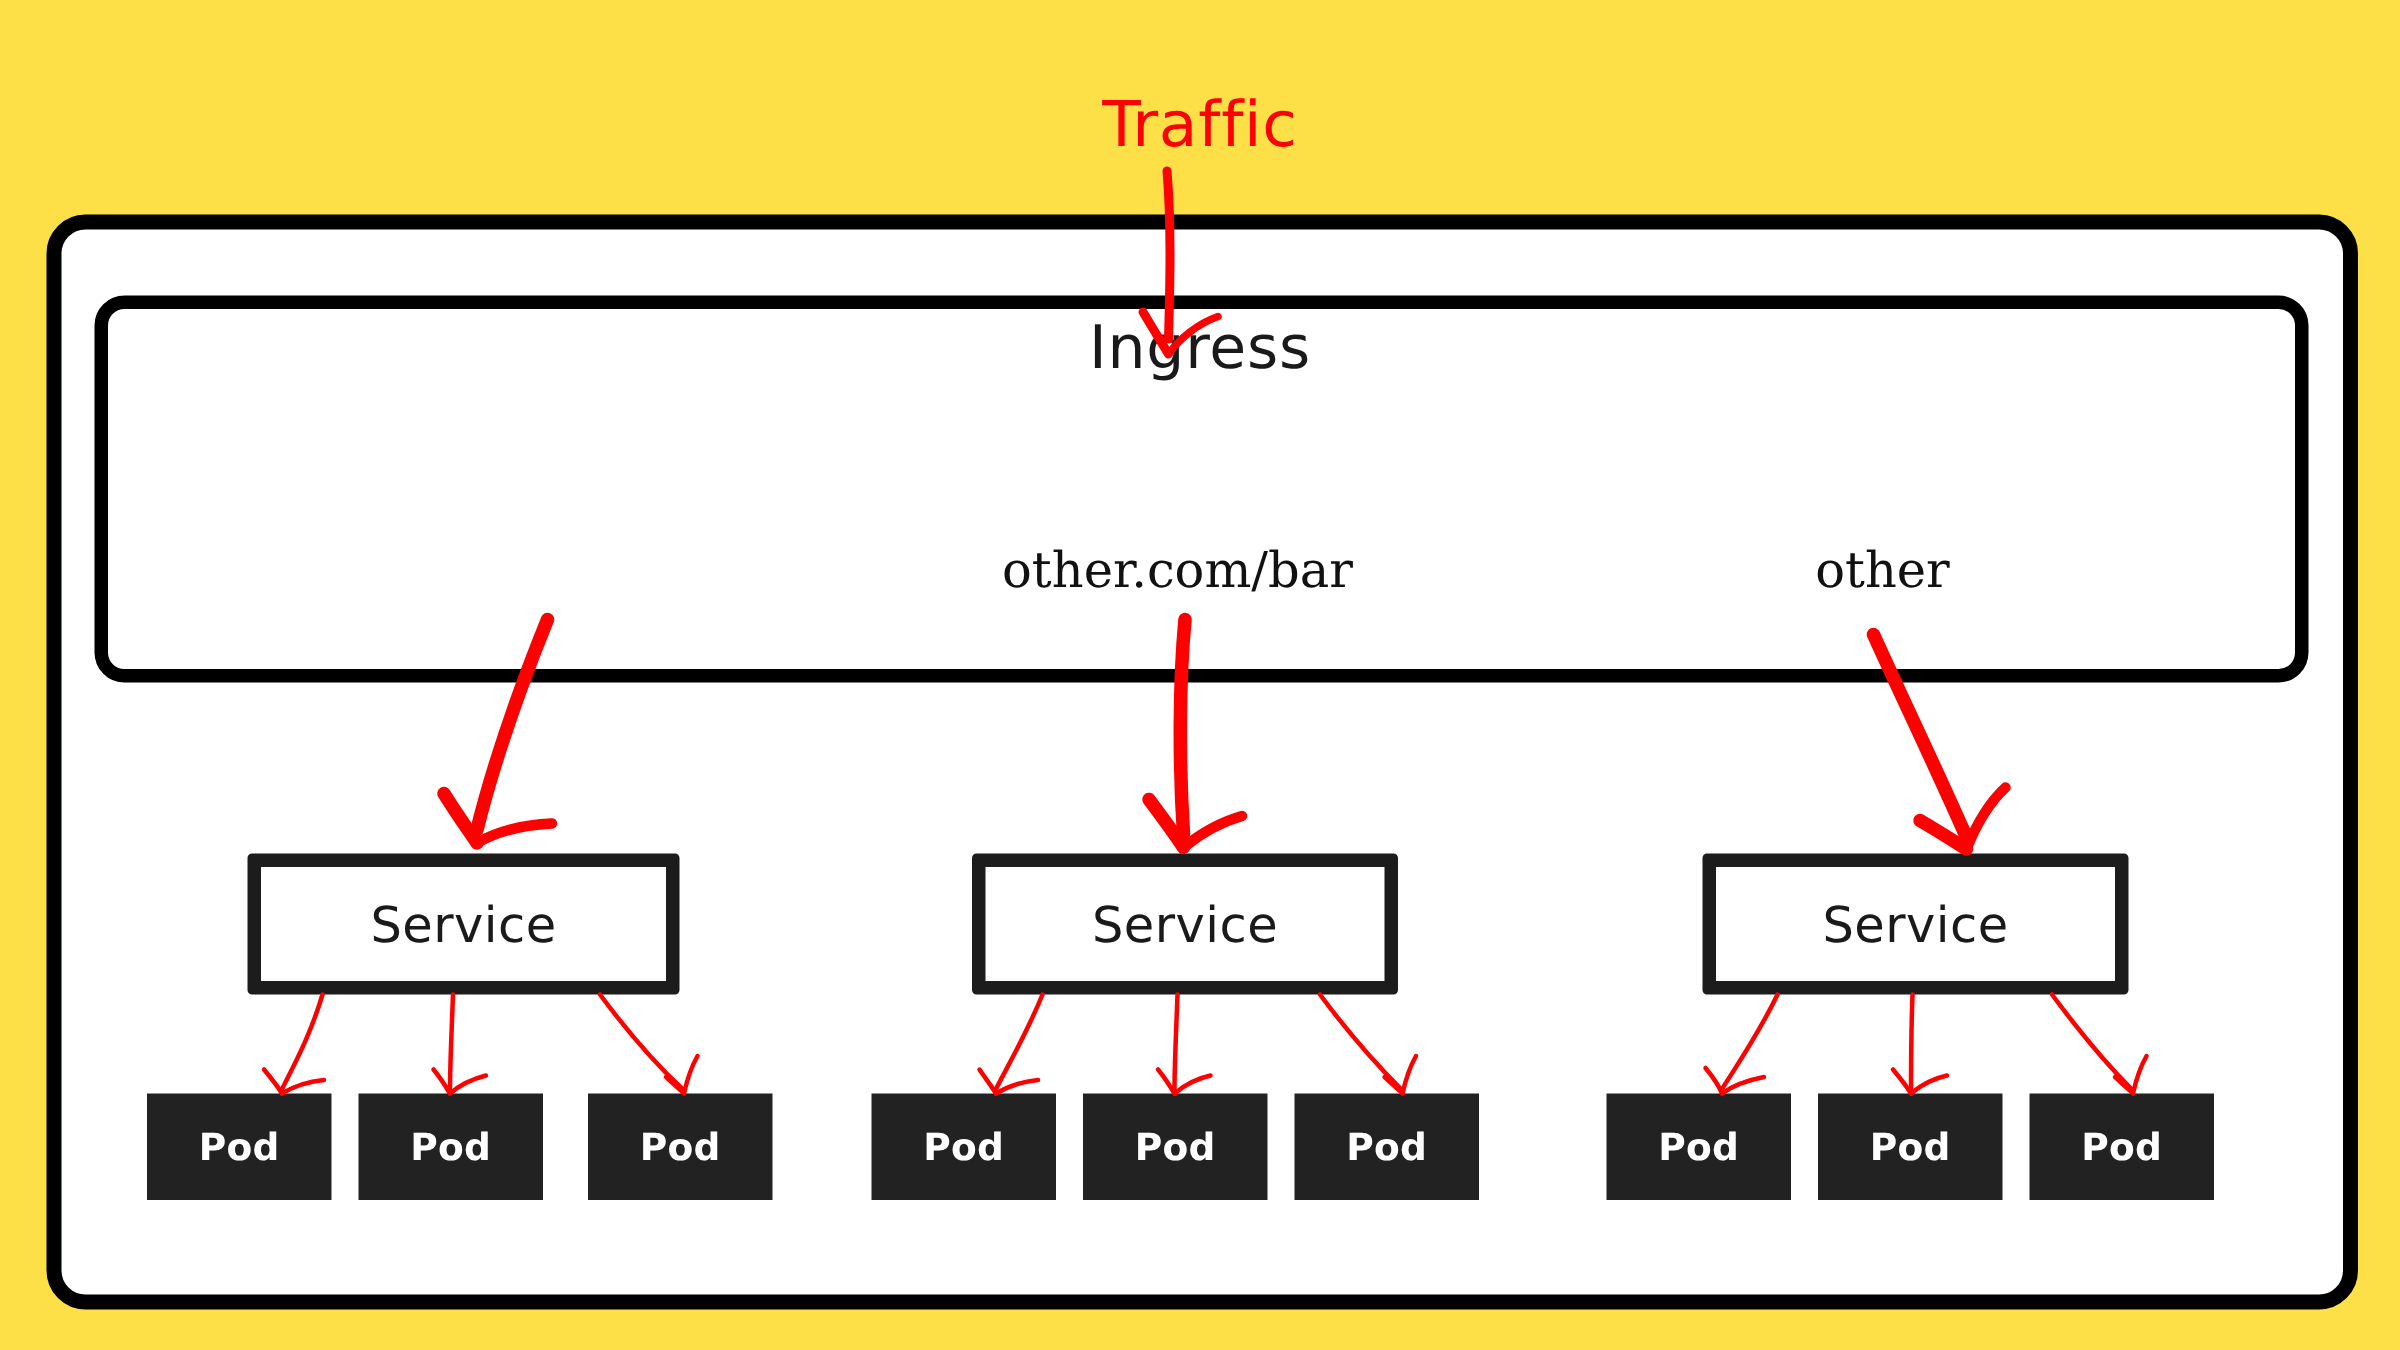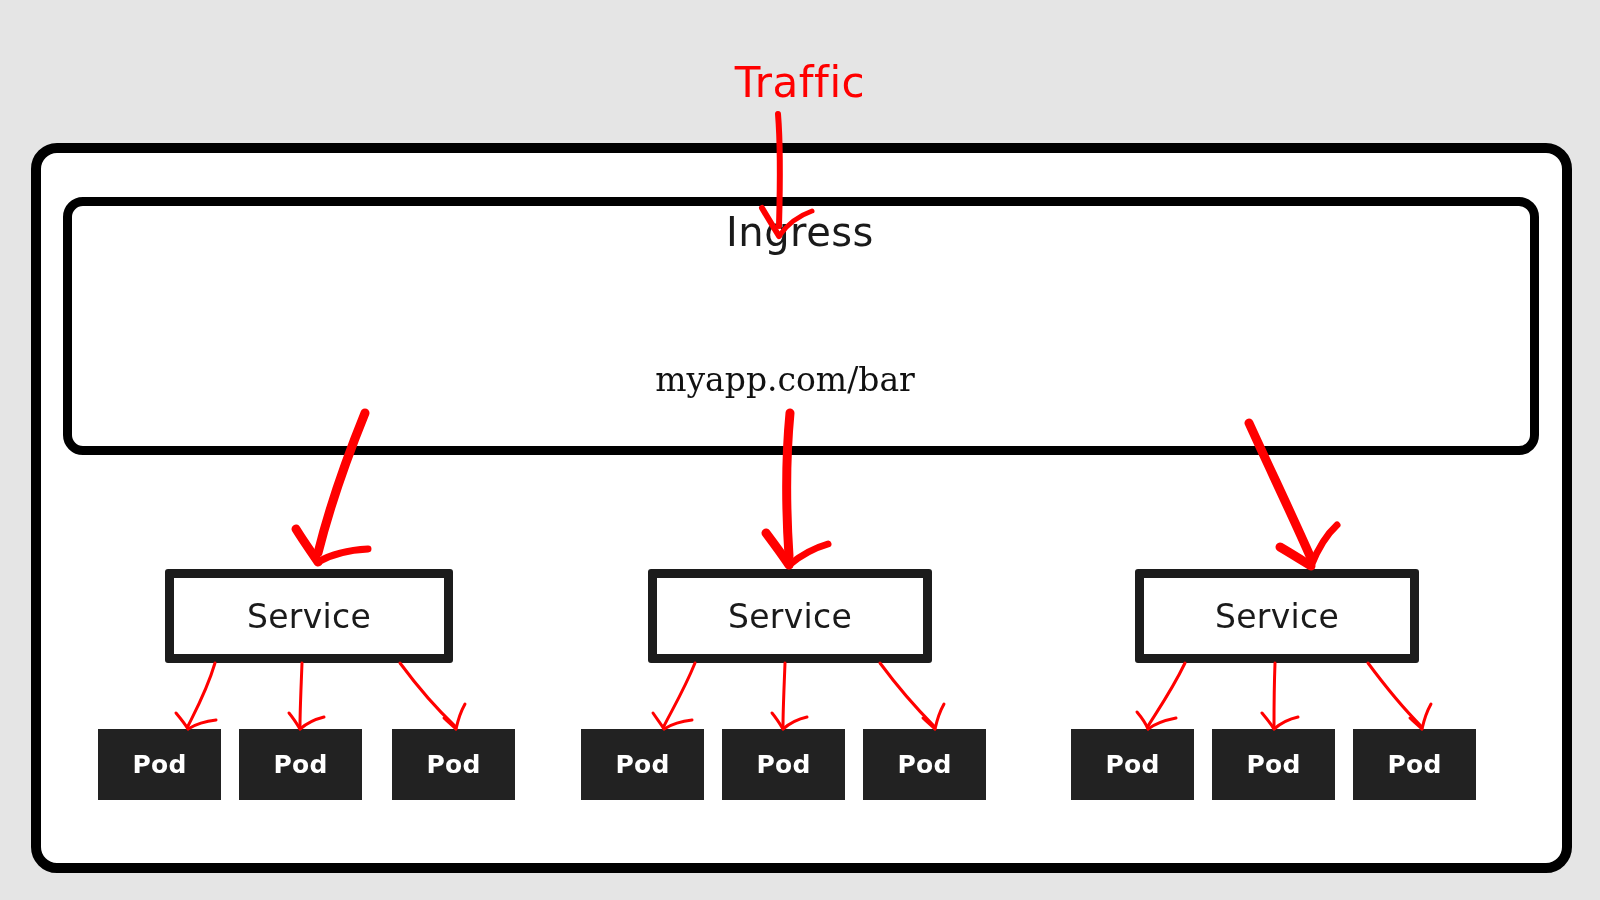--- a/index.html
+++ b/index.html
@@ -5,21 +5,21 @@
 <style>
   html, body {
     margin: 0;
     padding: 0;
     background: #ffffff;
   }
   #canvas {
     position: relative;
     width: 1600px;
     height: 900px;
-    background: #e5e5e5;
+    background: #fde047;
     overflow: hidden;
     font-family: "DejaVu Sans", sans-serif;
   }
 
   
   #cluster-box {
     position: absolute;
     left: 31px;
     top: 143px;
     width: 1541px;
@@ -159,21 +159,22 @@
 
 <div id="canvas">
 
   <div id="traffic-label">Traffic</div>
 
   <div id="cluster-box"></div>
 
   <div id="ingress-box"></div>
   <div id="ingress-label">Ingress</div>
 
-  <div class="rule-label r1">myapp.com/bar</div>
+  <div class="rule-label r1">other.com/bar</div>
+  <div class="rule-label r2">other</div>
 
   <div class="service-box s0">
     <span class="service-text">Service</span>
   </div>
   <div class="service-box s1">
     <span class="service-text">Service</span>
   </div>
   <div class="service-box s2">
     <span class="service-text">Service</span>
   </div>

